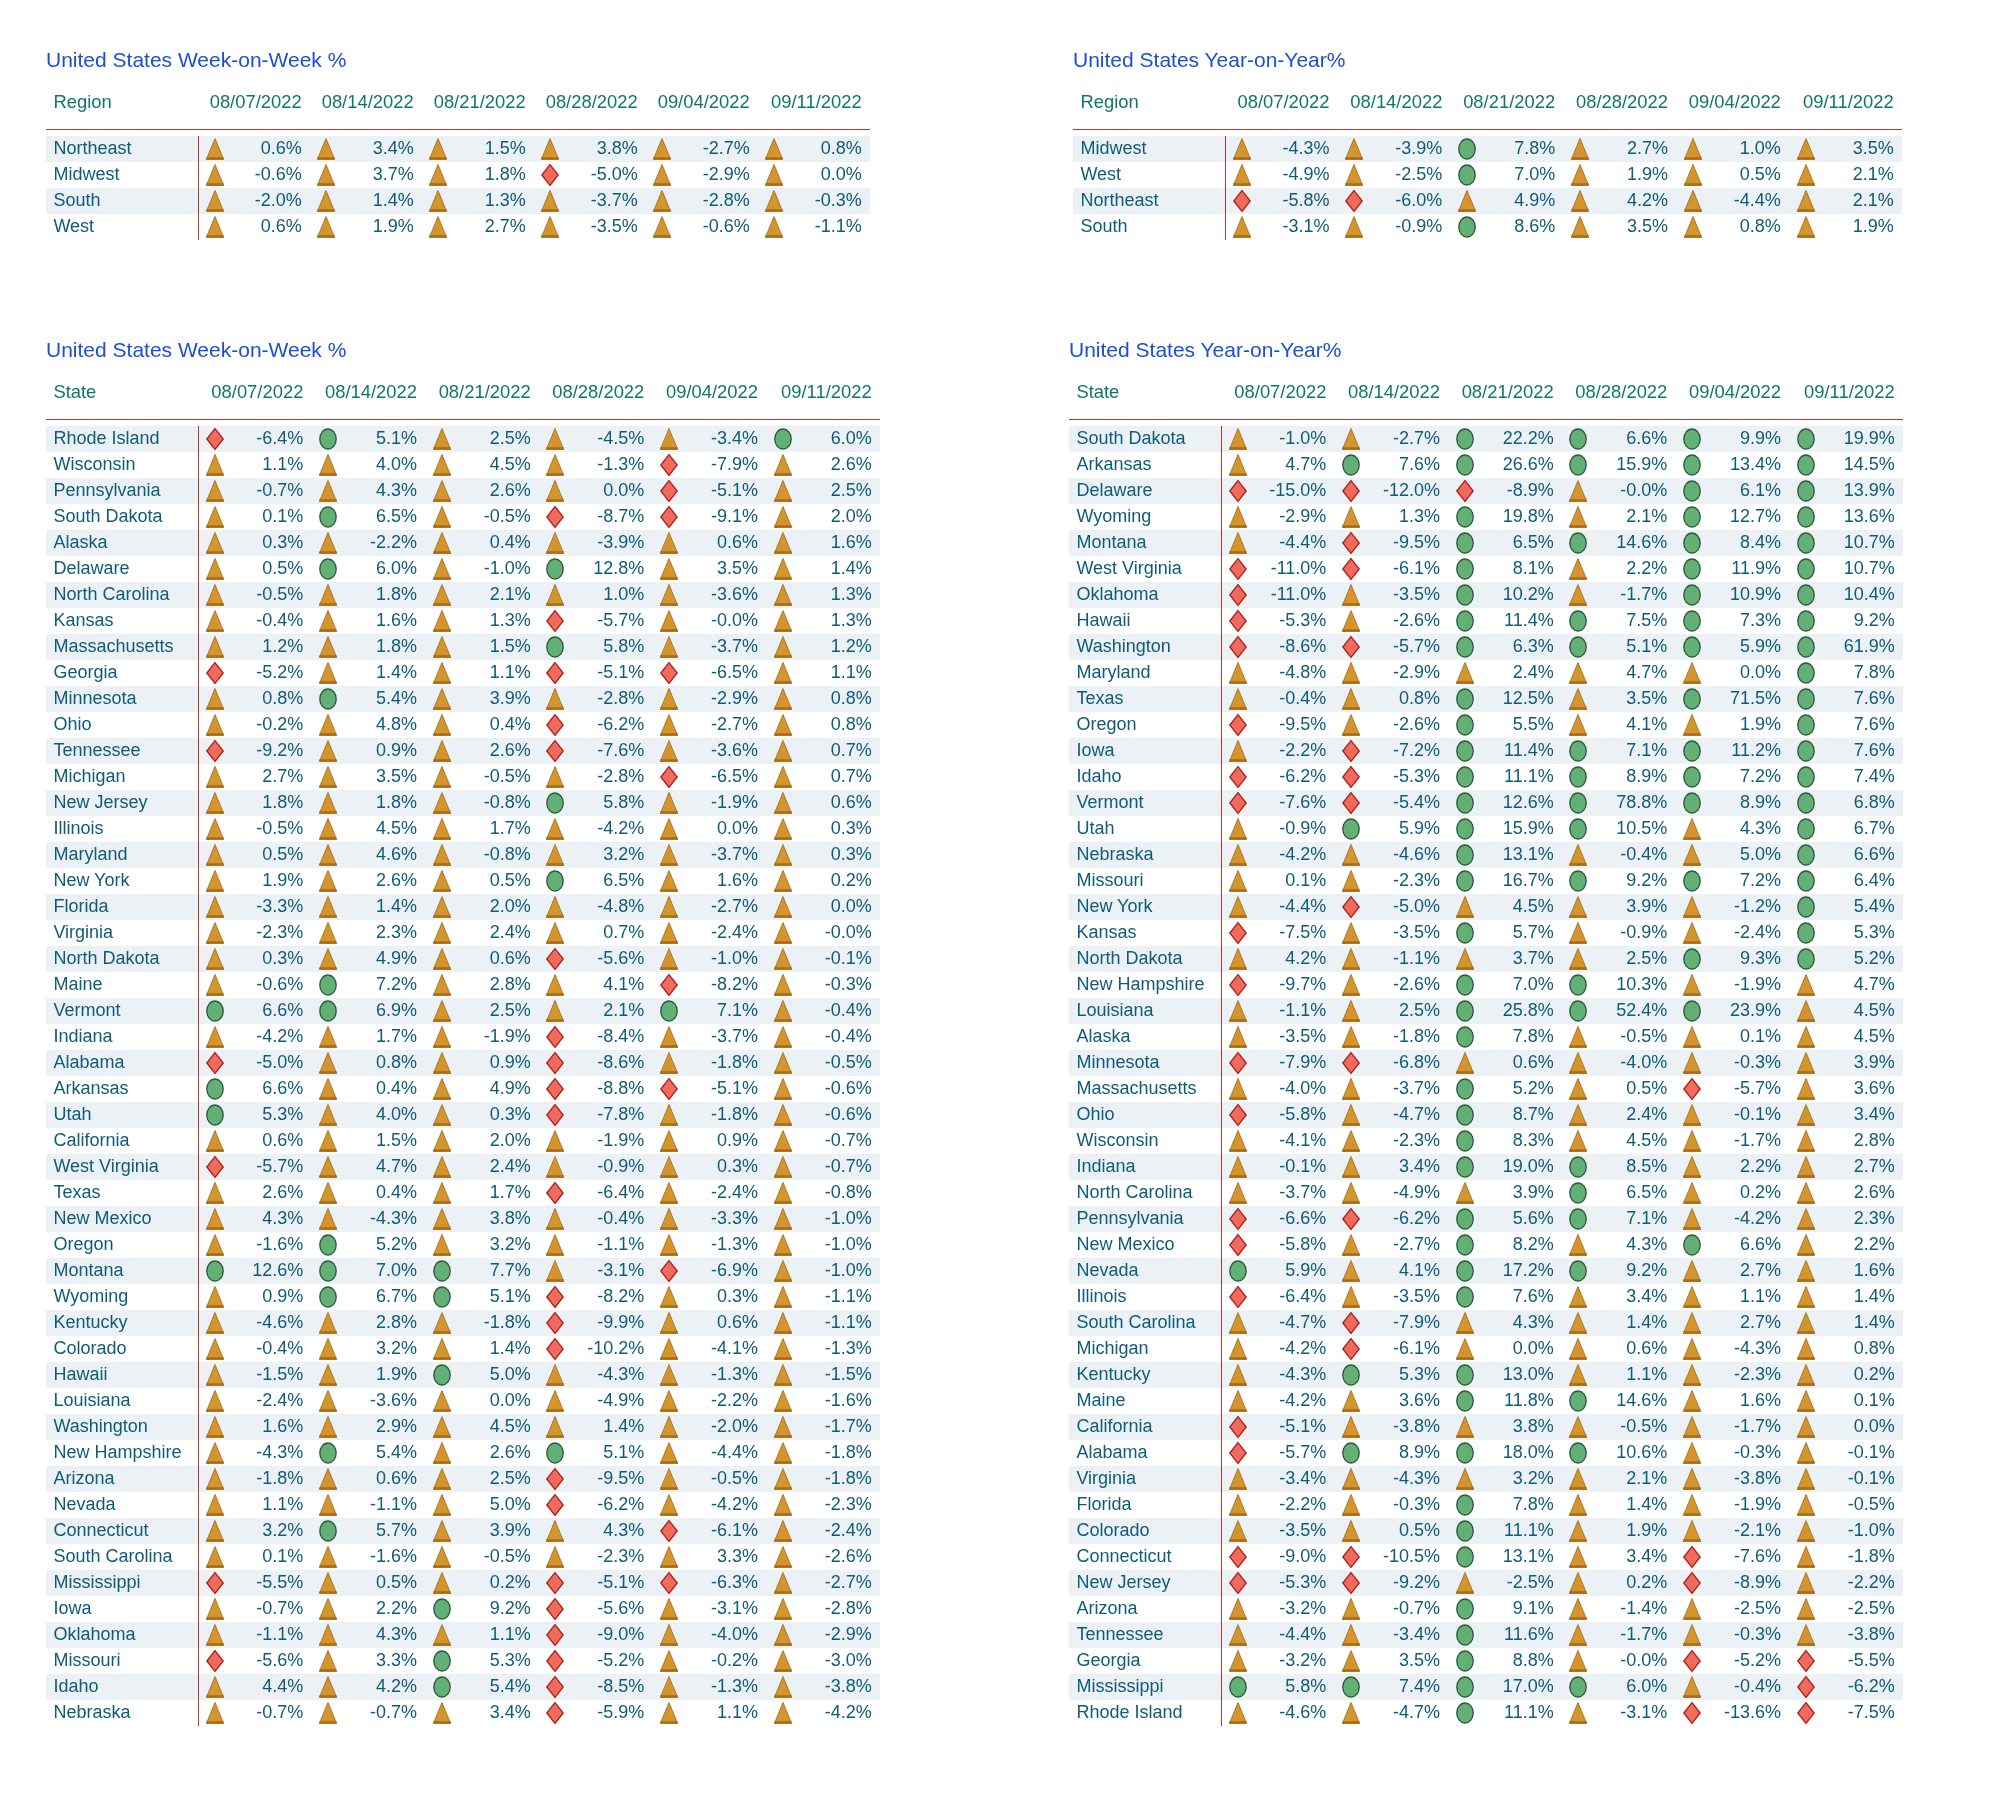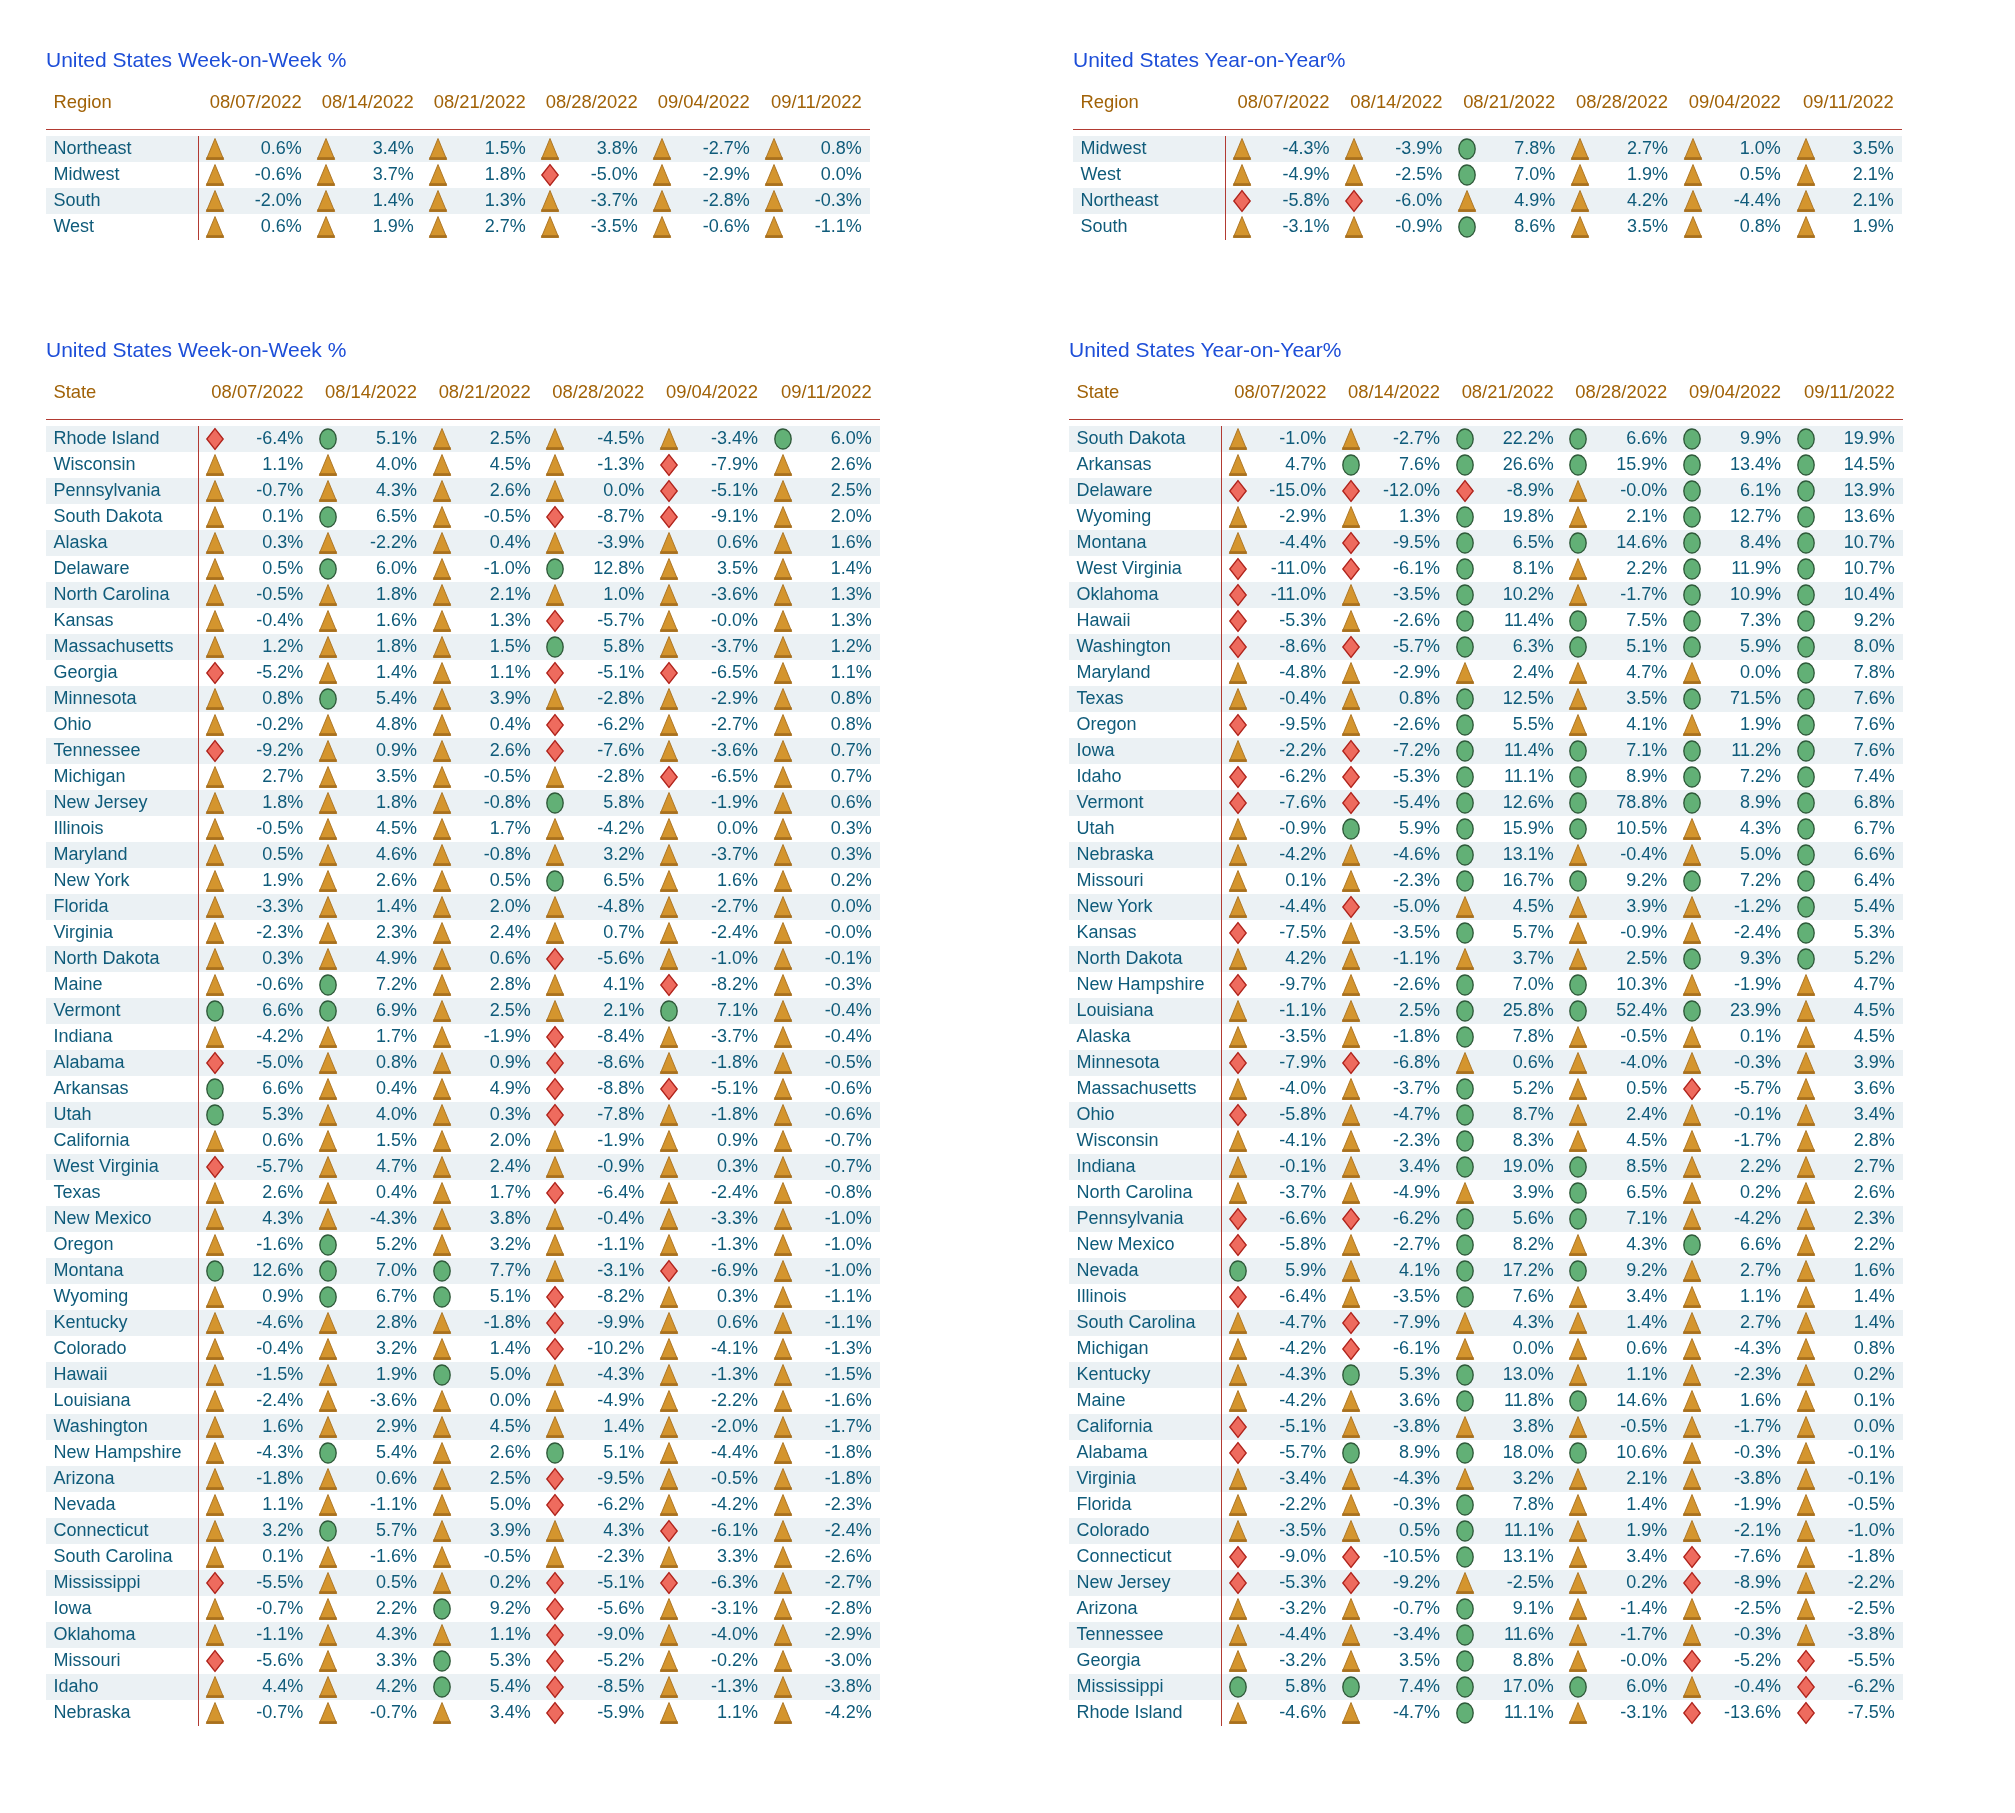--- a/index.html
+++ b/index.html
@@ -1,20 +1,20 @@
 <!DOCTYPE html>
 <html style="font-size:7.4px"><head>
 <meta charset="utf-8">
 <style>
   html,body{margin:0;padding:0;background:#fff;}
   body{width:2015px;height:1814px;position:relative;font-family:"Liberation Sans",sans-serif;overflow:hidden;}
   .panel{position:absolute;}
   .ptitle{font-size:21px;color:#1d4ed8;white-space:nowrap;height:28px;line-height:28px;}
   table{border-collapse:collapse;table-layout:fixed;}
-  th{font-weight:normal;color:#a16207;font-size:18.4px;height:55px;vertical-align:middle;text-align:right;padding:0 8.3px 0 0;white-space:nowrap;}
+  th{font-weight:normal;color:#0f766e;font-size:18.4px;height:55px;vertical-align:middle;text-align:right;padding:0 8.3px 0 0;white-space:nowrap;}
   th.first{text-align:left;padding-left:7.4px;}
   thead tr{border-bottom:1.4px solid #b23a32;}
   td{height:26px;padding:0;font-size:18px;color:#0f5b7a;white-space:nowrap;vertical-align:middle;}
   tbody tr:nth-child(even) td{background:#ebf1f4;}
   td.name{padding-left:7.4px;border-right:1.4px solid #b23a32;}
   td.cell{position:relative;text-align:right;padding-right:8.3px;}
   .ic{position:absolute;left:6.4px;top:50%;transform:translateY(-50%);width:20px;height:23px;}
   .gap{height:6.4px;}
   tbody tr.gap td{background:#fff !important;height:4.6px;}
 </style>
@@ -1826,21 +1826,21 @@
                 <ellipse cx="22" cy="25" rx="18" ry="22" fill="#62b076" stroke="#2f5a3a" stroke-width="3"></ellipse>
               </svg></span><span>6.3%</span></td>
           <td class="cell"><span class="ic"><svg viewBox="0 0 44 50" width="20" height="23">
                 <ellipse cx="22" cy="25" rx="18" ry="22" fill="#62b076" stroke="#2f5a3a" stroke-width="3"></ellipse>
               </svg></span><span>5.1%</span></td>
           <td class="cell"><span class="ic"><svg viewBox="0 0 44 50" width="20" height="23">
                 <ellipse cx="22" cy="25" rx="18" ry="22" fill="#62b076" stroke="#2f5a3a" stroke-width="3"></ellipse>
               </svg></span><span>5.9%</span></td>
           <td class="cell"><span class="ic"><svg viewBox="0 0 44 50" width="20" height="23">
                 <ellipse cx="22" cy="25" rx="18" ry="22" fill="#62b076" stroke="#2f5a3a" stroke-width="3"></ellipse>
-              </svg></span><span>8.0%</span></td>
+              </svg></span><span>61.9%</span></td>
         </tr>
         <tr>
           <td class="name">Maryland</td>
           <td class="cell"><span class="ic"><svg viewBox="0 0 44 50" width="20" height="23">
                 <polygon points="22,2 41,48 3,48" fill="#d4952e" stroke="#a8701e" stroke-width="2"></polygon>
                 <rect x="3" y="43" width="38" height="5" fill="#a8701e"></rect>
               </svg></span><span>-4.8%</span></td>
           <td class="cell"><span class="ic"><svg viewBox="0 0 44 50" width="20" height="23">
                 <polygon points="22,2 41,48 3,48" fill="#d4952e" stroke="#a8701e" stroke-width="2"></polygon>
                 <rect x="3" y="43" width="38" height="5" fill="#a8701e"></rect>

